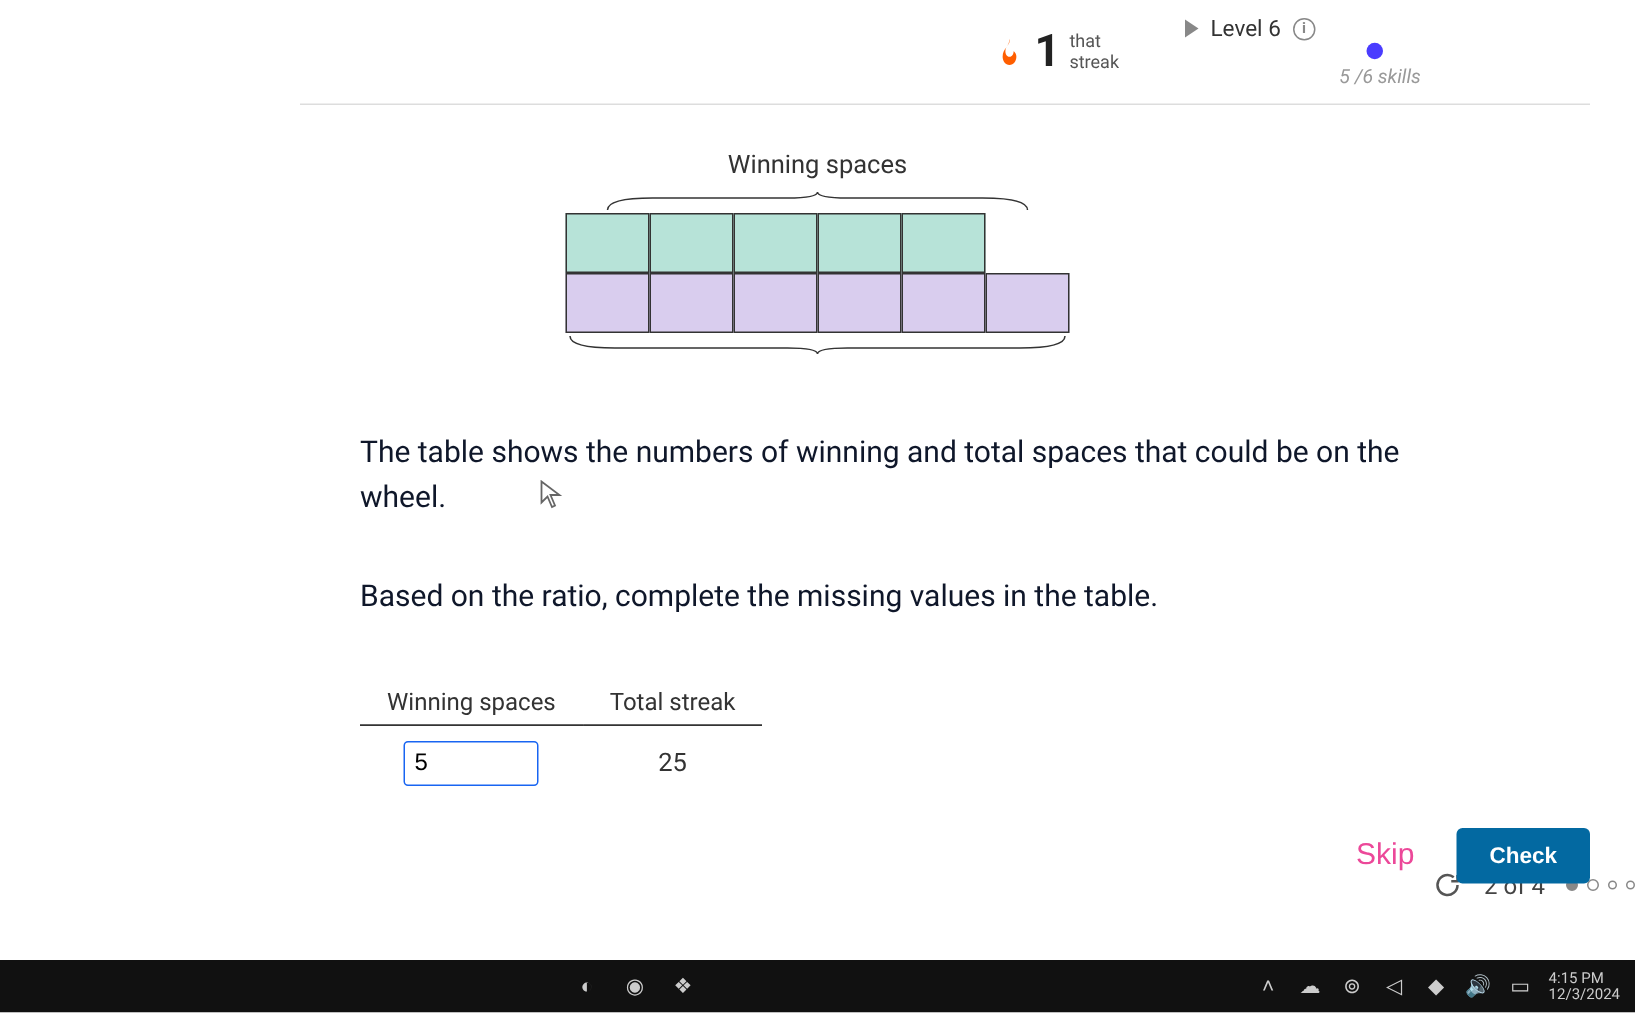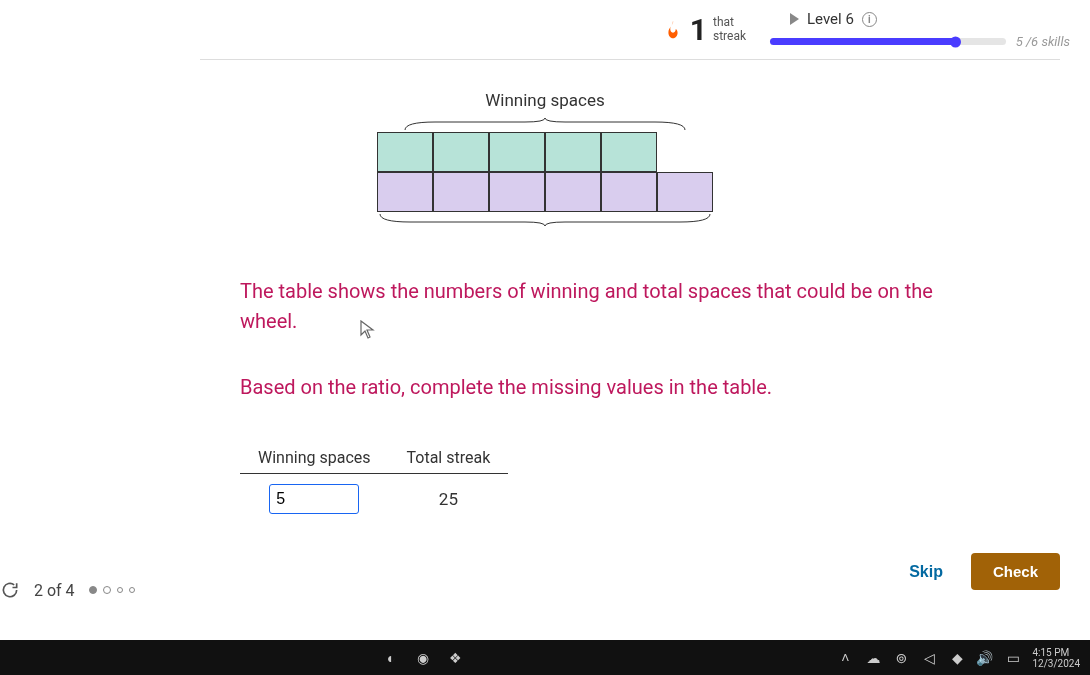--- a/index.html
+++ b/index.html
@@ -77,20 +77,21 @@
       align-items: center;
       justify-content: center;
       font-size: 10px;
       color: #888;
       font-weight: 700;
     }
     .progress-row {
       display: flex;
       align-items: center;
       gap: 10px;
+      flex-direction: column;
     }
     .progress-bar {
       flex: 1;
       height: 7px;
       background: #e5e5e5;
       border-radius: 4px;
       position: relative;
     }
     .progress-fill {
       position: absolute;
@@ -143,21 +144,21 @@
       height: 40px;
     }
     .row-top .bar-cell { width: 56px; background: #b7e3d8; }
     .row-bot .bar-cell { width: 56px; background: #d9cdee; }
     .row-top { margin-left: 0; }
     .diagram-wrap { display: flex; flex-direction: column; align-items: flex-start; }
     .problem-text {
       margin: 50px 0 0 240px;
       max-width: 720px;
       font-size: 20px;
-      color: #be185d;
+      color: #0f172a;
       line-height: 1.5;
     }
     .problem-text p + p { margin-top: 36px; }
     .table-area {
       margin: 40px 0 0 240px;
     }
     table { border-collapse: collapse; }
     th {
       font-weight: 400;
       font-size: 16px;
@@ -183,21 +184,21 @@
       outline: none;
       background: #fff;
     }
     .answer-box.empty { background: #fff; }
     .footer {
       position: absolute;
       bottom: 40px;
       left: 0; right: 0;
       display: flex;
       align-items: center;
-      justify-content: flex-start;
+      justify-content: flex-end;
       gap: 14px;
     }
     .reload {
       width: 20px; height: 20px;
       color: #555;
     }
     .step-text {
       font-size: 16px;
       color: #444;
     }
@@ -217,28 +218,28 @@
       position: absolute;
       right: 30px;
       bottom: 50px;
       display: flex;
       gap: 14px;
       align-items: center;
     }
     .skip-btn {
       background: transparent;
       border: none;
-      color: #0369a1;
-      font-size: 16px;
-      font-weight: 700;
+      color: #ec4899;
+      font-size: 20px;
+      font-weight: 400;
       cursor: pointer;
       padding: 8px 14px;
     }
     .check-btn {
-      background: #a16207;
+      background: #0369a1;
       color: #fff;
       border: none;
       border-radius: 4px;
       padding: 10px 22px;
       font-size: 15px;
       font-weight: 600;
       cursor: pointer;
     }
     .cursor-arrow {
       position: absolute;

